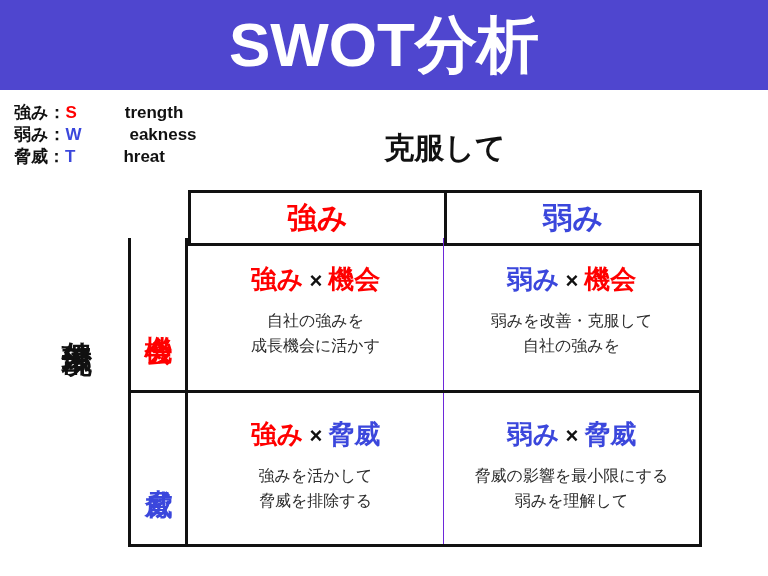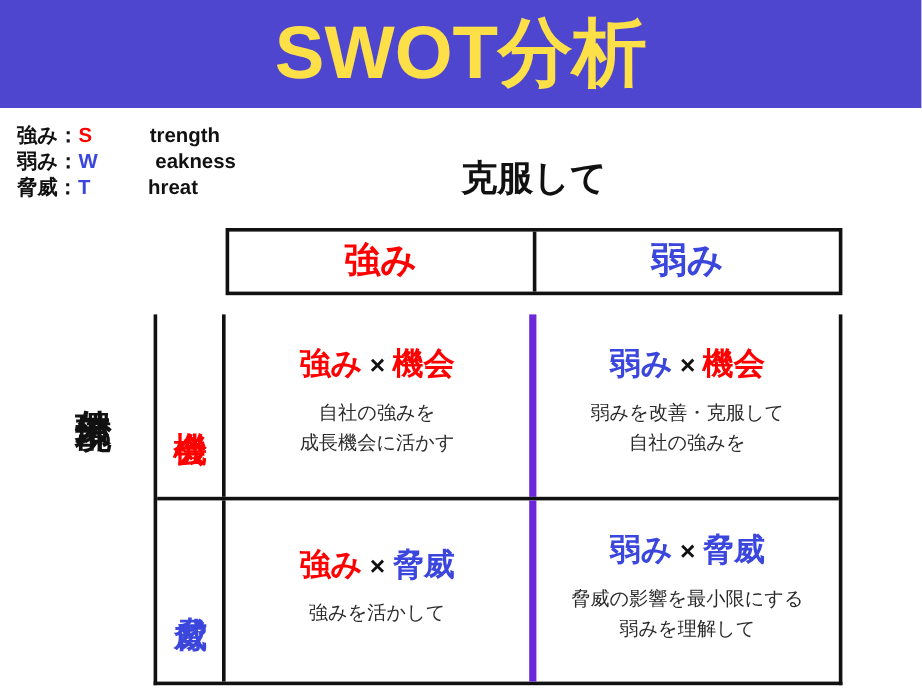--- a/index.html
+++ b/index.html
@@ -24,21 +24,21 @@
     position: absolute;
     left: 0; top: 0;
     width: 768px;
     height: 90px;
     background: #4F46CF;
     display: flex;
     align-items: center;
     justify-content: center;
   }
   .banner-title {
-    color: #fde047;
+    color: #ffffff;
     font-size: 62px;
     font-weight: bold;
     letter-spacing: 0px;
     line-height: 1;
     white-space: nowrap;
   }
 
   
   .legend {
     position: absolute;
@@ -108,21 +108,21 @@
     line-height: 1;
   }
   .col-head + .col-head { border-left: 3px solid #111111; }
   .c-red  { color: #FF0000; }
   .c-blue { color: #3B47DC; }
 
   
   .matrix-body {
     position: absolute;
     left: 128px;
-    top: 262px;
+    top: 238px;
     width: 574px;
     height: 309px;
     border: 3px solid #111111;
     border-top: none;
     display: flex;
     flex-direction: column;
   }
   .m-row {
     flex: 1 1 0;
     display: flex;
@@ -149,21 +149,21 @@
 
   .cell {
     flex: 1 1 0;
     min-width: 0;
     display: flex;
     flex-direction: column;
     align-items: center;
     justify-content: center;
     padding: 4px 6px 8px;
   }
-  .cell + .cell { border-left: 6px solid #6d28d9; }
+  .cell + .cell { border-left: 1px solid #6d28d9; }
 
   .cell-title {
     font-size: 26px;
     font-weight: bold;
     line-height: 1.1;
     white-space: nowrap;
     margin-bottom: 14px;
   }
   .cell-title .x-mark {
     color: #111111;
@@ -242,20 +242,21 @@
       <div class="row-label">
         <span class="row-label-text c-blue">脅威</span>
       </div>
 
       <div class="cell">
         <div class="cell-title">
           <span class="c-red">強み</span><span class="x-mark">×</span><span class="c-blue">脅威</span>
         </div>
         <div class="cell-body">
           <div>強みを活かして</div>
+          <div>脅威を排除する</div>
         </div>
       </div>
 
       <div class="cell">
         <div class="cell-title">
           <span class="c-blue">弱み</span><span class="x-mark">×</span><span class="c-blue">脅威</span>
         </div>
         <div class="cell-body">
           <div>脅威の影響を最小限にする</div>
           <div>弱みを理解して</div>

